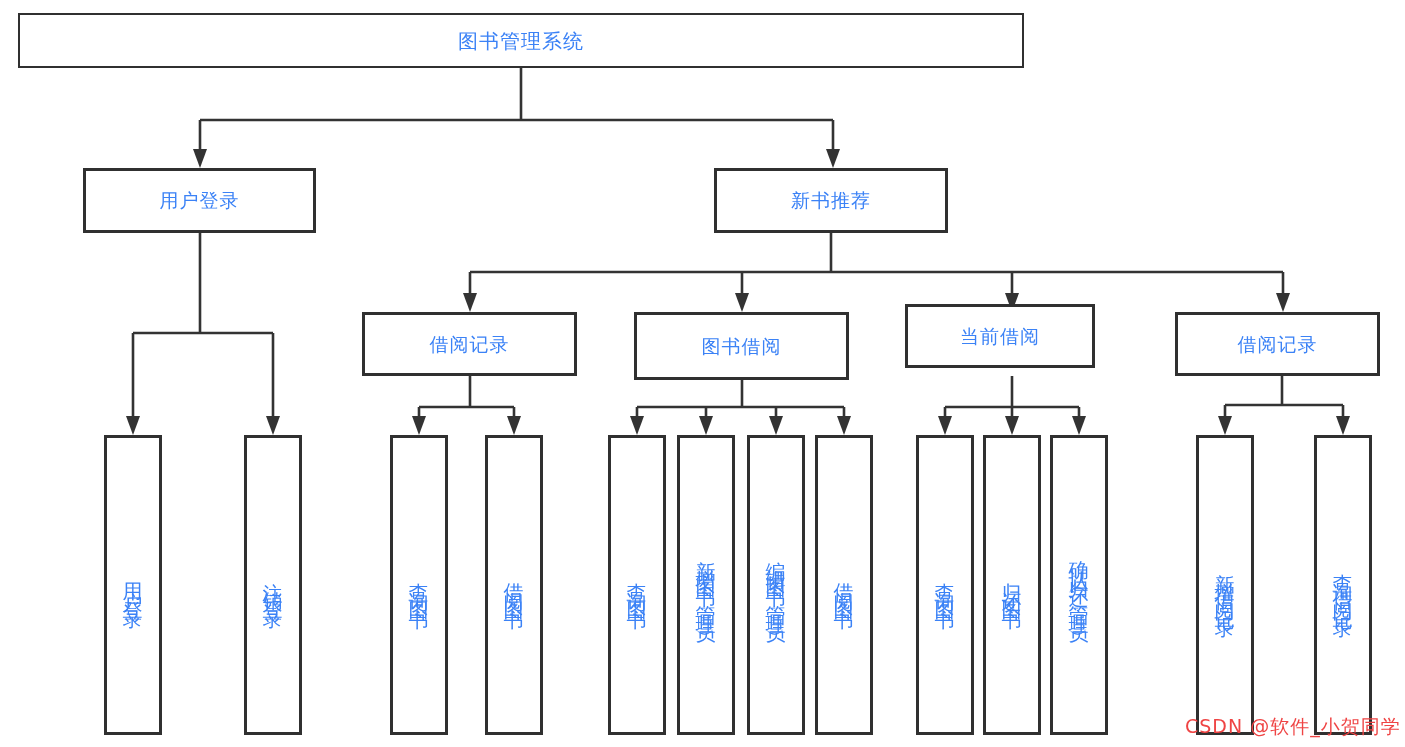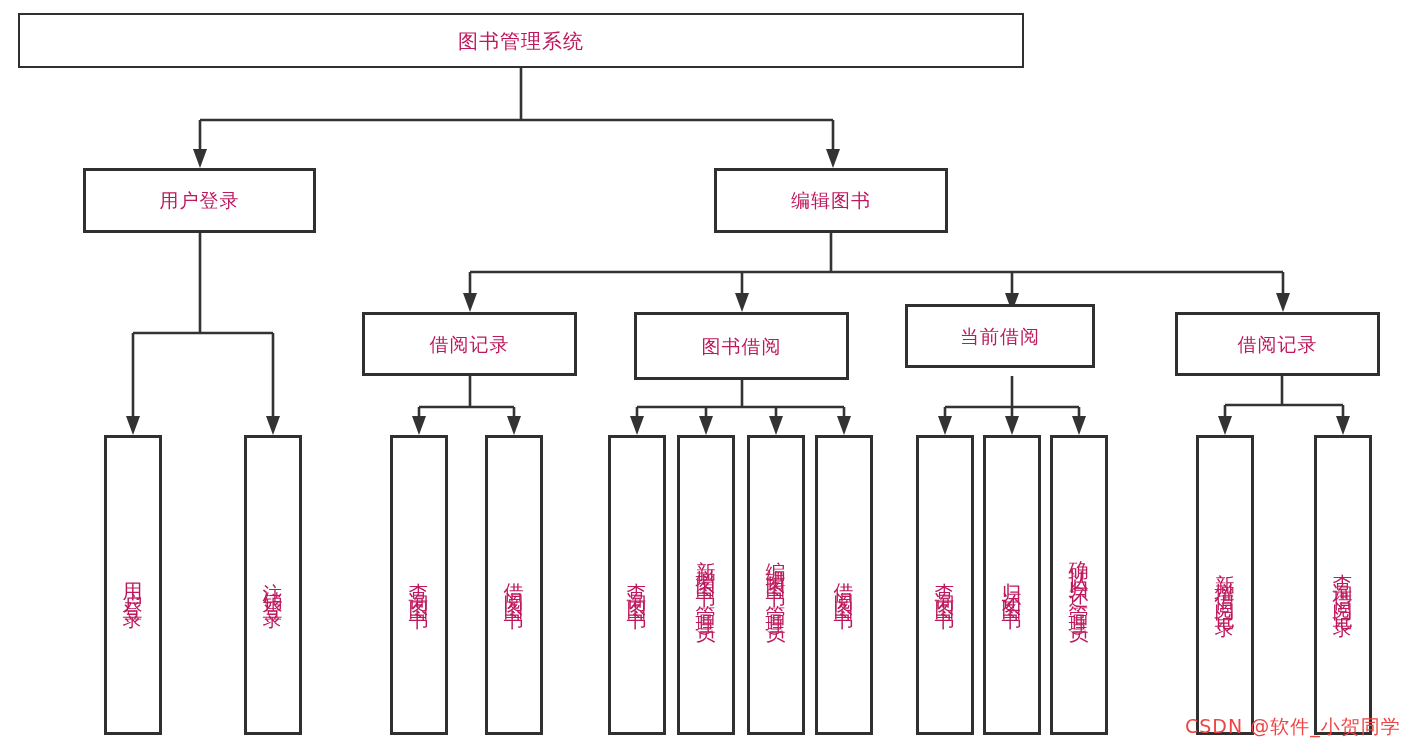--- a/index.html
+++ b/index.html
@@ -12,21 +12,21 @@
     overflow: hidden;
   }
   .wires { position: absolute; left: 0; top: 0; }
   .wire { fill: none; stroke: #333333; stroke-width: 2.6; }
   .arrow { fill: #333333; }
   .box {
     position: absolute;
     box-sizing: border-box;
     background: #ffffff;
     border: 3px solid #303030;
-    color: #be185d;
+    color: #3b82f6;
     display: flex;
     align-items: center;
     justify-content: center;
     line-height: 1;
     text-align: center;
   }
   .box.h { font-size: 19px; letter-spacing: 1px; }
   .box.root { border-width: 2.5px; font-size: 20px; letter-spacing: 1px; }
   .box.v {
     writing-mode: vertical-rl;
@@ -87,21 +87,21 @@
     <polygon class="arrow" points="938,416 952,416 945,435"></polygon>
     <polygon class="arrow" points="1005,416 1019,416 1012,435"></polygon>
     <polygon class="arrow" points="1072,416 1086,416 1079,435"></polygon>
     <polygon class="arrow" points="1218,416 1232,416 1225,435"></polygon>
     <polygon class="arrow" points="1336,416 1350,416 1343,435"></polygon>
   </svg>
 
   <div class="box h root" style="left:18px; top:13px; width:1006px; height:55px;">图书管理系统</div>
 
   <div class="box h" style="left:83px; top:168px; width:233px; height:65px;">用户登录</div>
-  <div class="box h" style="left:714px; top:168px; width:234px; height:65px;">编辑图书</div>
+  <div class="box h" style="left:714px; top:168px; width:234px; height:65px;">新书推荐</div>
 
   <div class="box h" style="left:362px; top:312px; width:215px; height:64px;">借阅记录</div>
   <div class="box h" style="left:634px; top:312px; width:215px; height:68px;">图书借阅</div>
   <div class="box h" style="left:905px; top:304px; width:190px; height:64px;text-align:right;">当前借阅</div>
   <div class="box h" style="left:1175px; top:312px; width:205px; height:64px;">借阅记录</div>
 
   <div class="box v" style="left:104px;">用户登录</div>
   <div class="box v" style="left:244px;">注销登录</div>
 
   <div class="box v" style="left:390px;">查询图书</div>

